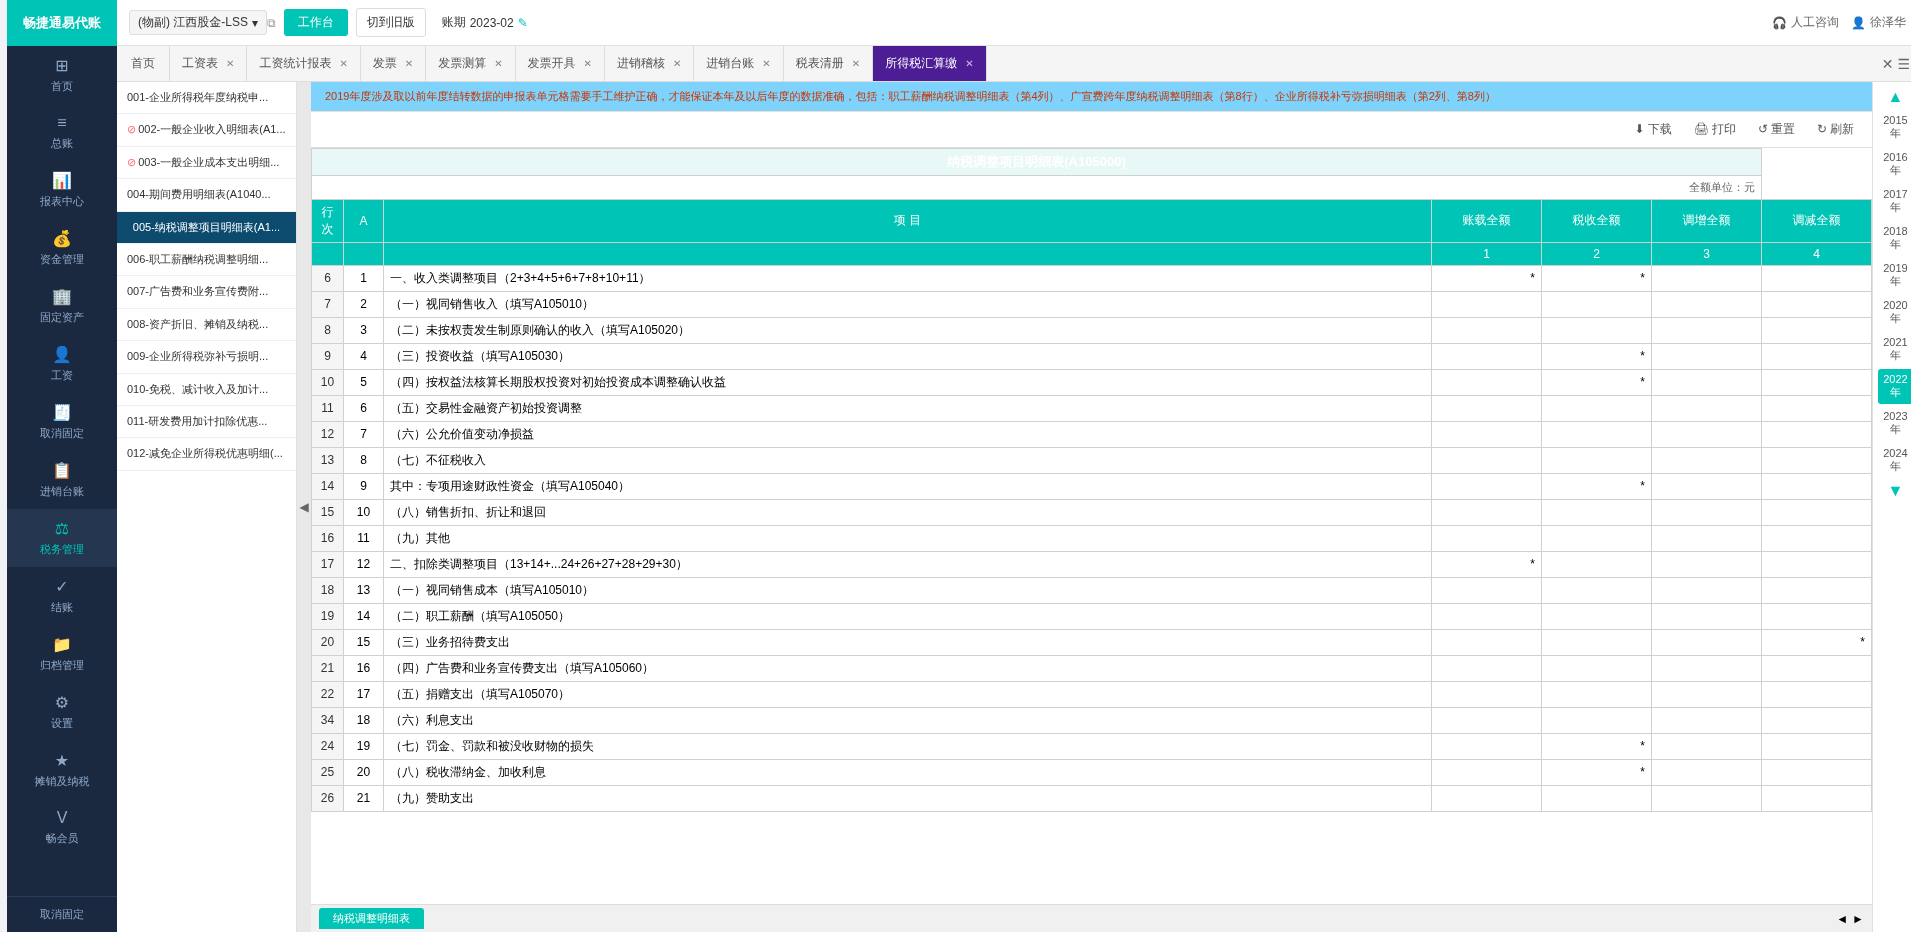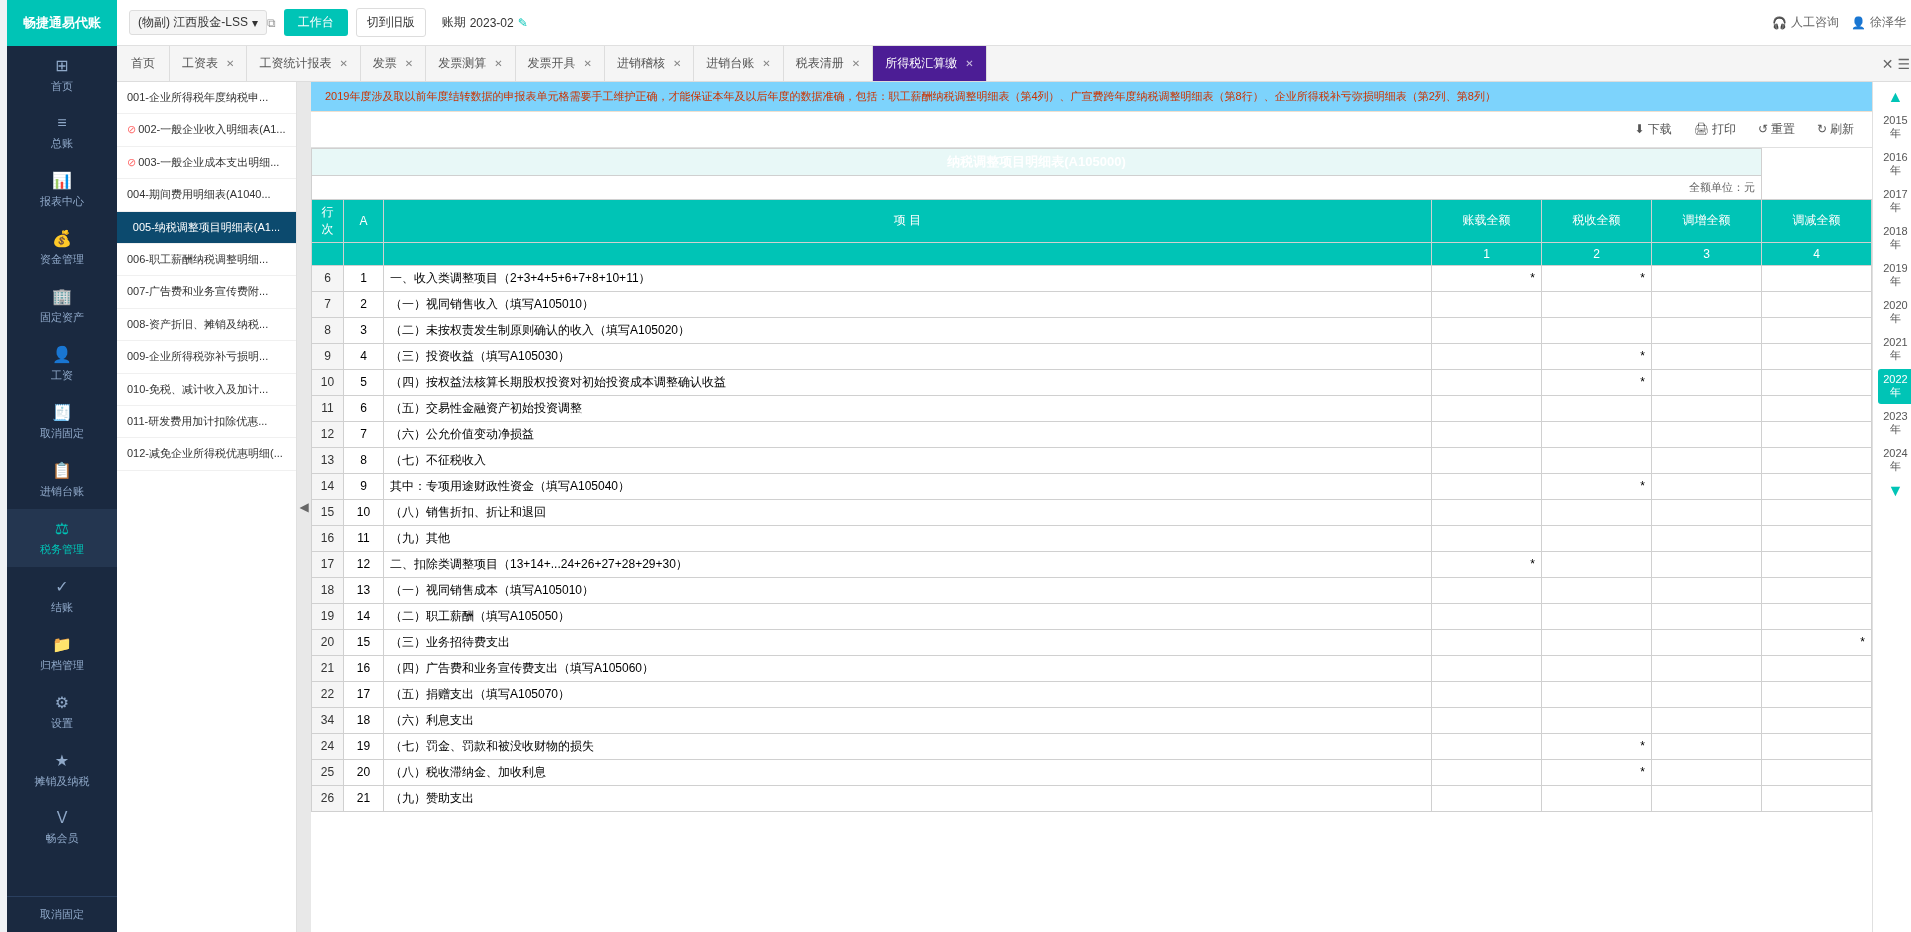--- a/index.html
+++ b/index.html
@@ -485,20 +485,27 @@
     <td class="col-b">（九）赞助支出</td>
     <td class="col-cd"></td>
     <td class="col-cd"></td>
     <td class="col-cd"></td>
     <td class="col-cd"></td>
   </tr>
               </tbody>
           </table>
         </div>
 
+        <div class="sheet-tab-bar">
+          <div class="sheet-tab">纳税调整明细表</div>
+          <div class="scroll-arrows">
+            <span>◄</span>
+            <span>►</span>
+          </div>
+        </div>
       </div>
 
       <div class="right-year-panel">
         <div class="year-nav-btn">▲</div>
 
         <div class="year-item">2015年</div>
           <div class="year-item">2016年</div>
           <div class="year-item">2017年</div>
           <div class="year-item">2018年</div>
           <div class="year-item">2019年</div>

